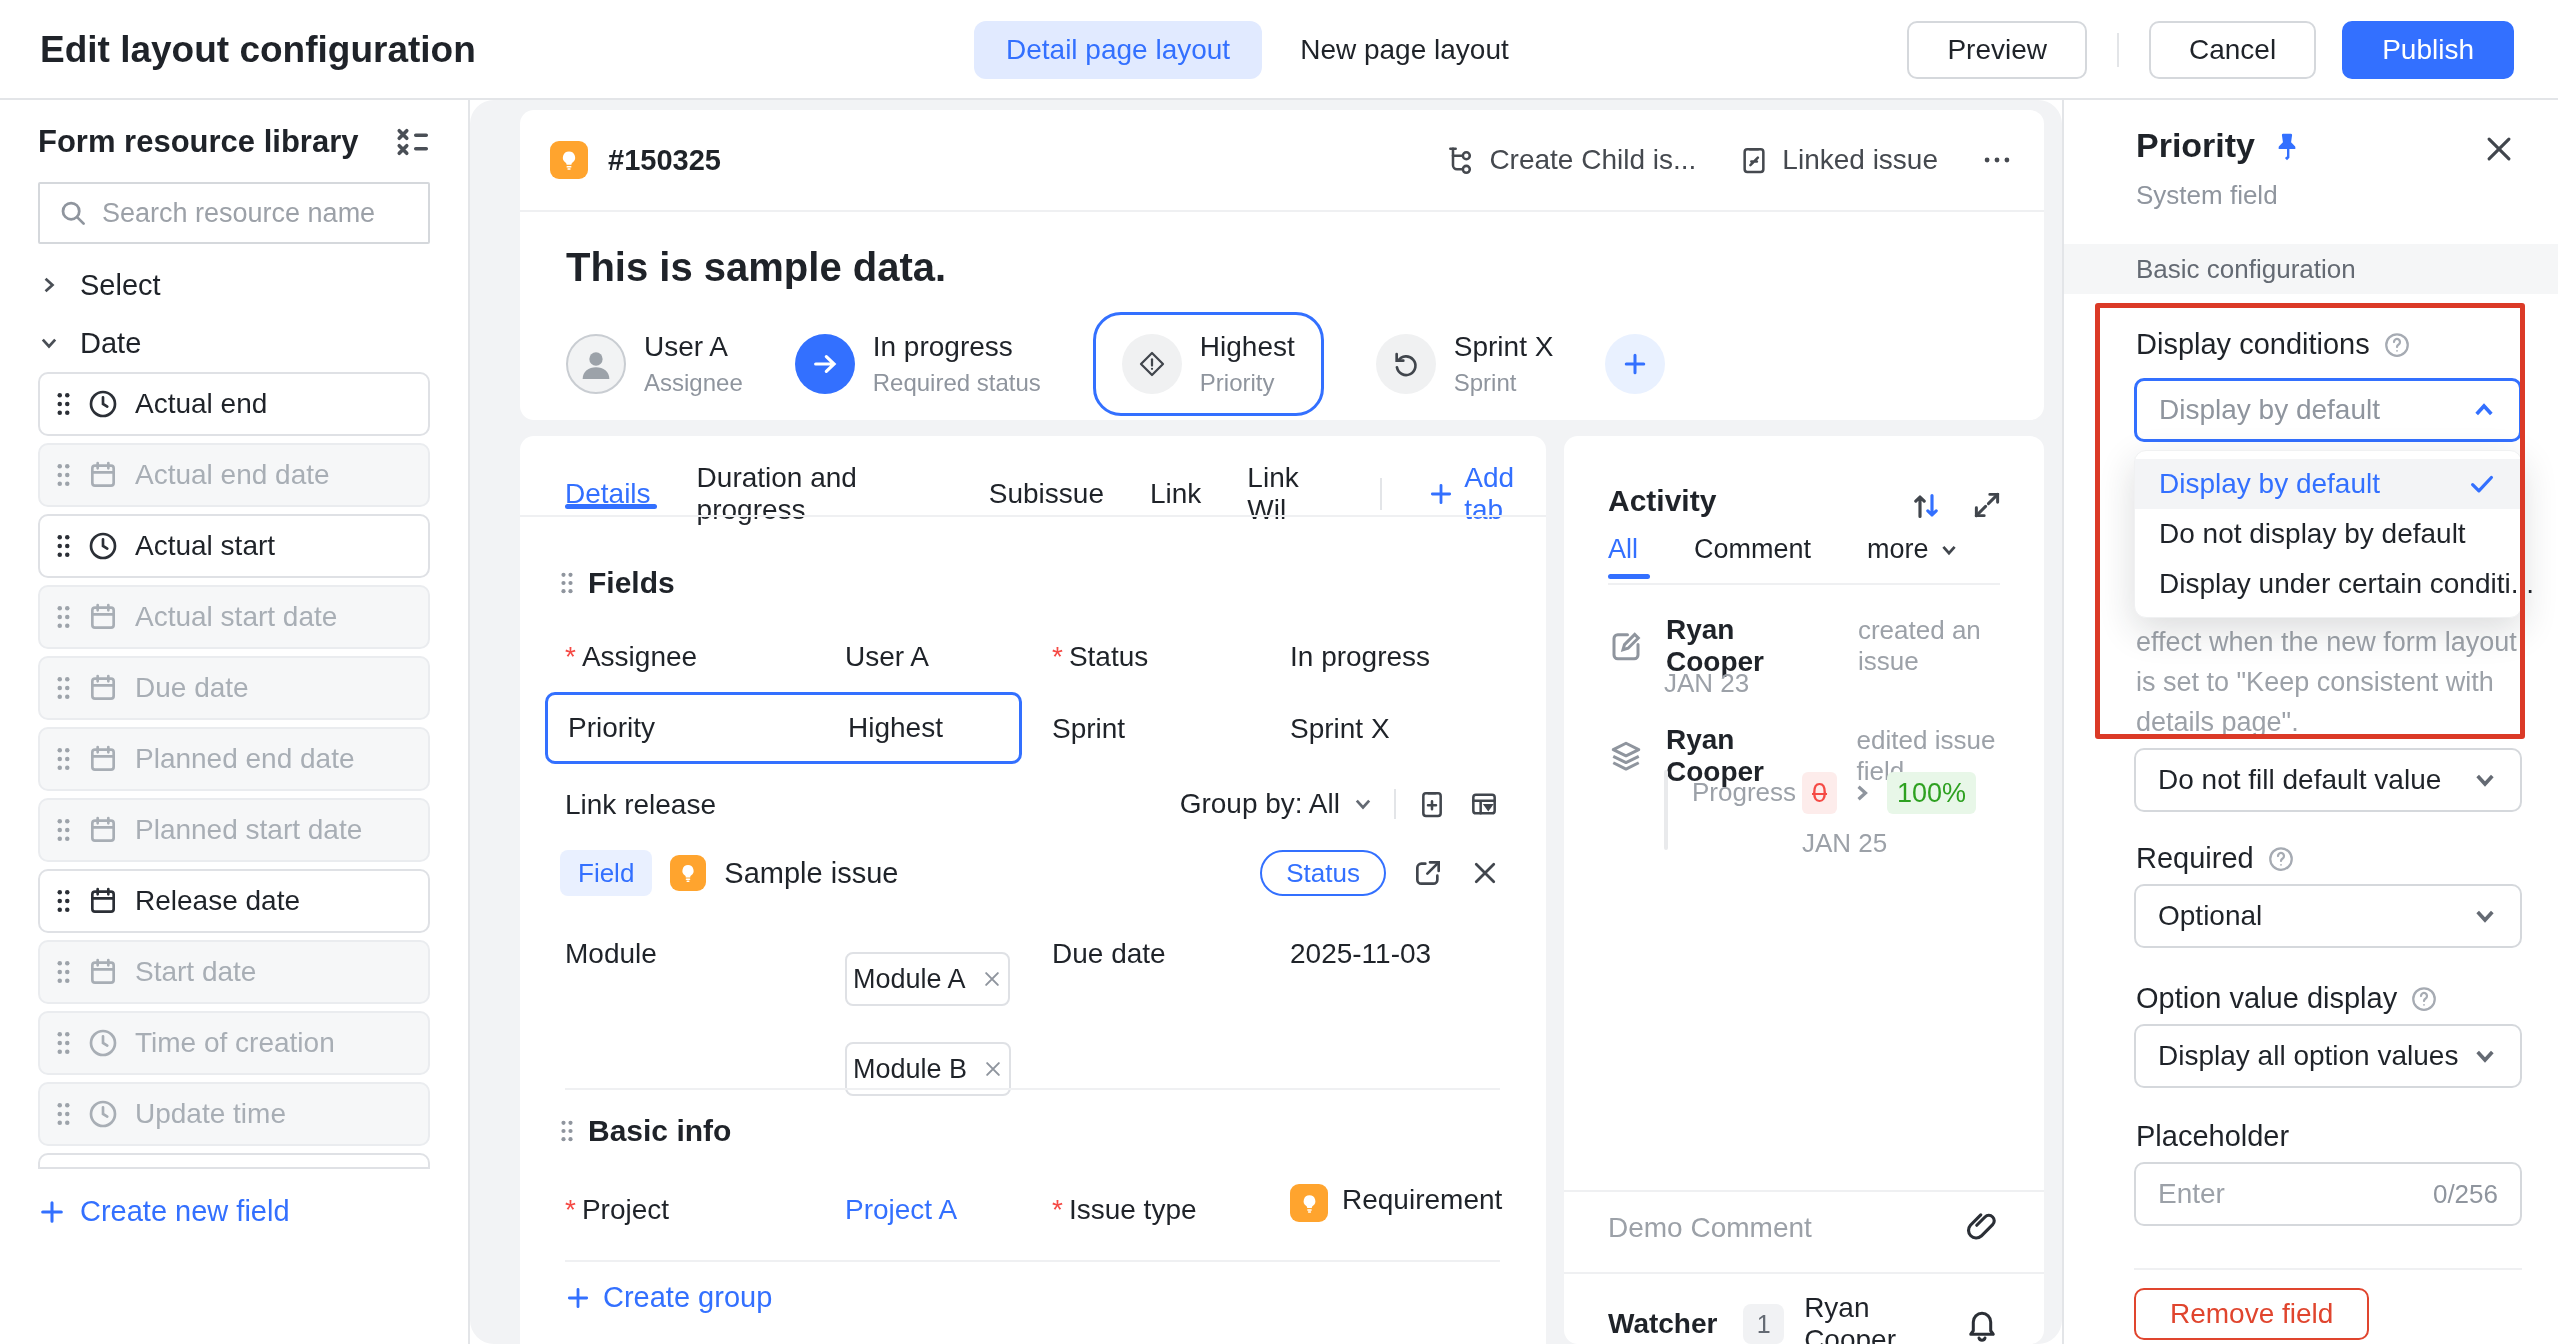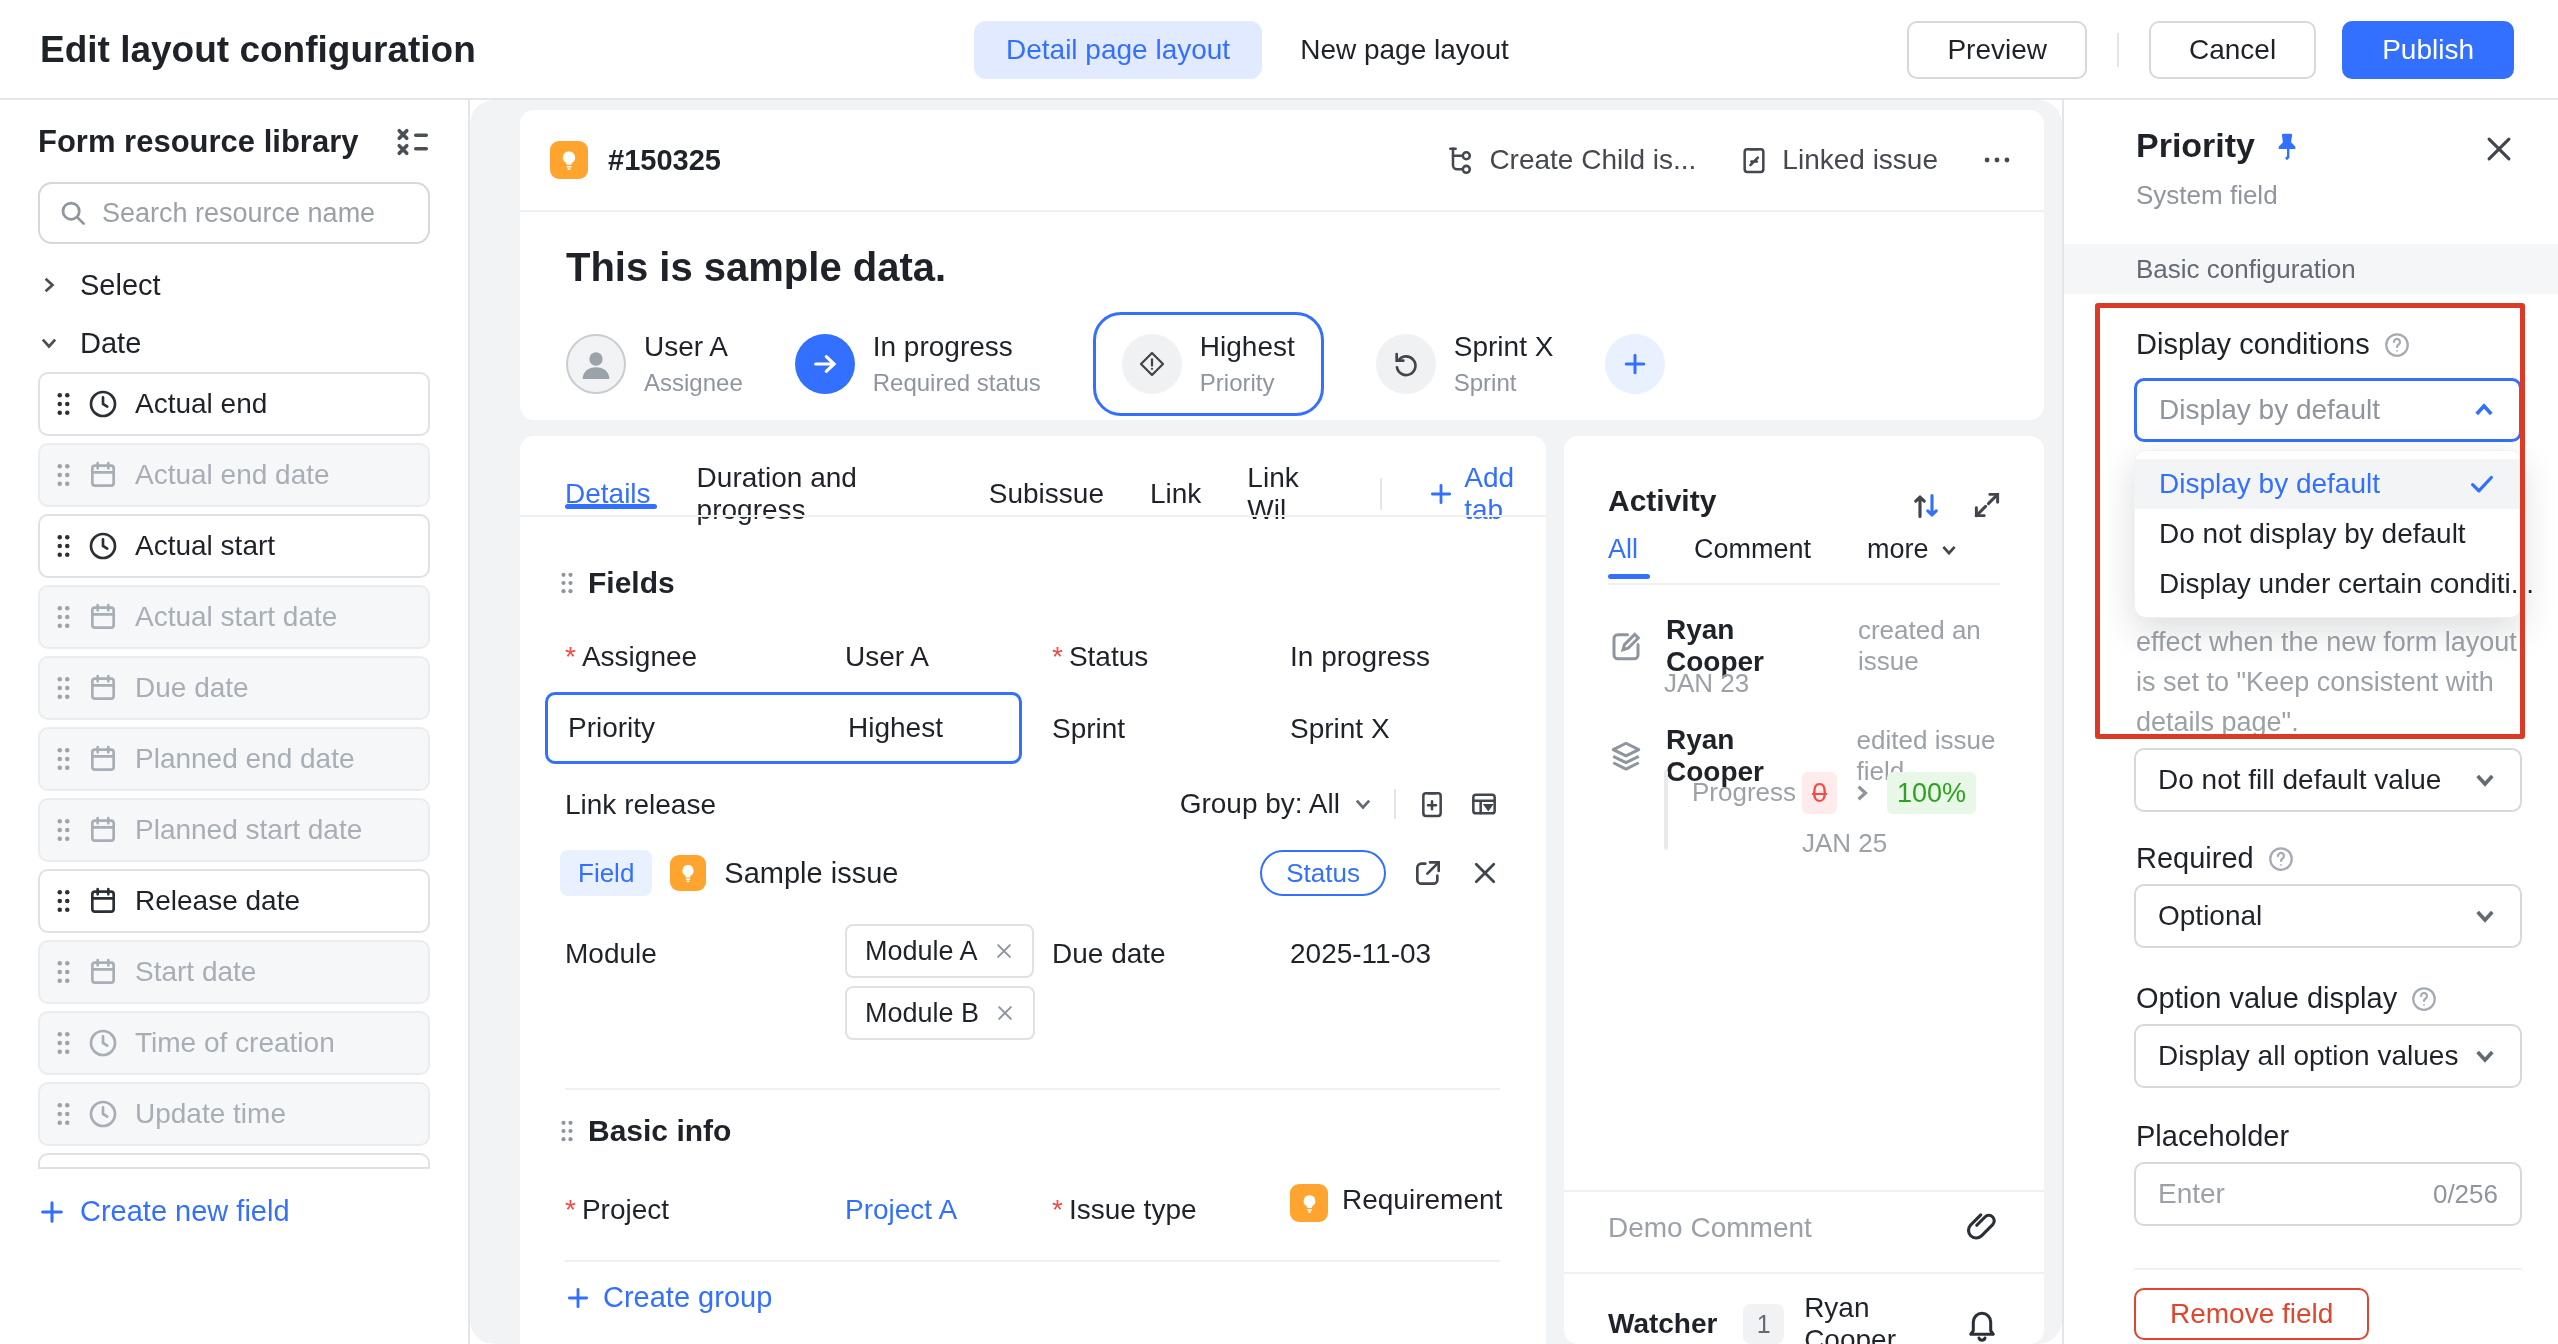--- a/index.html
+++ b/index.html
@@ -27,21 +27,21 @@
     background:#fff; color:#1F2329; cursor:pointer; }
   .btn.primary { background:#3370FF; border-color:#3370FF; color:#fff; }
   .vsep { width:2px; height:34px; background:#E3E5E8; margin:0 30px; }
   .top-actions .btn + .btn { margin-left:26px; }
 
   
   .sidebar { position:absolute; left:0; top:100px; width:470px; height:1244px;
     background:#fff; border-right:2px solid #E3E5E8; padding:0 38px; }
   .sb-head { margin-top:24px; display:flex; align-items:center; justify-content:space-between; }
   .sb-title { font-size:31px; font-weight:700; }
-  .sb-search { margin-top:22px; height:62px; border:2px solid #D5D8DC; border-radius:14px;
+  .sb-search { margin-top:22px; height:62px; border:2px solid #D5D8DC; border-radius:2px;
     display:flex; align-items:center; padding:0 18px; gap:14px; background:#fff; }
   .sb-search input { border:0; outline:0; font-size:27px; flex:1; color:#1F2329;
     font-family:inherit; background:transparent; }
   .sb-search input::placeholder { color:#9CA1A8; }
   .sb-group { height:58px; display:flex; align-items:center; gap:20px; cursor:pointer; }
   .sb-group .glabel { font-size:29px; }
   .sb-groups { margin-top:12px; }
   .fcard { height:64px; border:2px solid #DFE1E5; border-radius:10px; background:#fff;
     display:flex; align-items:center; padding:0 16px; gap:16px; margin-bottom:7px; cursor:grab; }
   .fcard .flbl { font-size:28px; color:#1F2329; }
@@ -100,22 +100,22 @@
   .groupby-cluster { position:absolute; right:46px; top:352px; display:flex; align-items:center; gap:20px; }
   .groupby { display:flex; align-items:center; gap:12px; font-size:28px; cursor:pointer; }
   .sample-left { position:absolute; left:40px; top:414px; display:flex; align-items:center; gap:18px; }
   .field-tag { height:46px; padding:0 18px; background:#E9F0FF; color:#3370FF; border-radius:8px;
     font-size:26px; display:flex; align-items:center; }
   .sample-name { font-size:29px; }
   .sample-right { position:absolute; right:46px; top:414px; display:flex; align-items:center; gap:26px; }
   .status-pill { height:46px; padding:0 24px; border:2.5px solid #3370FF; color:#3370FF;
     border-radius:26px; font-size:26px; display:flex; align-items:center; cursor:pointer; }
   .mod-tags { position:absolute; left:325px; top:488px; display:flex; flex-direction:column; gap:8px; }
-  .mod-tag { height:54px; padding:0 18px; border:2px solid #DFE1E5; border-radius:8px;
-    display:flex; align-items:center; gap:16px; font-size:27px; background:#fff; width:max-content; }
+  .mod-tag { height:54px; padding:0 6px; border:2px solid #DFE1E5; border-radius:8px;
+    display:flex; align-items:center; gap:16px; font-size:27px; background:#fff; width:max-content;margin-top:28px; }
   .hdiv { position:absolute; height:2px; background:#EFF0F2; }
   .link-blue { color:#3370FF; }
   .create-group { position:absolute; left:45px; top:845px; display:flex; align-items:center; gap:12px;
     color:#3370FF; font-size:29px; cursor:pointer; }
 
   
   .act-card { left:1094px; top:336px; width:480px; height:908px; }
   .act-title { position:absolute; left:44px; top:48px; font-size:30px; font-weight:700; }
   .act-head-icons { position:absolute; right:40px; top:52px; display:flex; gap:26px; }
   .act-tabs { position:absolute; left:44px; top:98px; display:flex; gap:56px; font-size:27px; }

